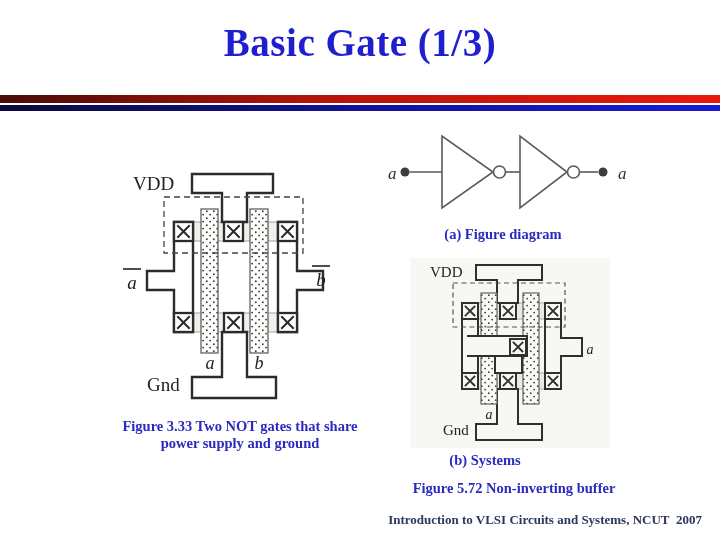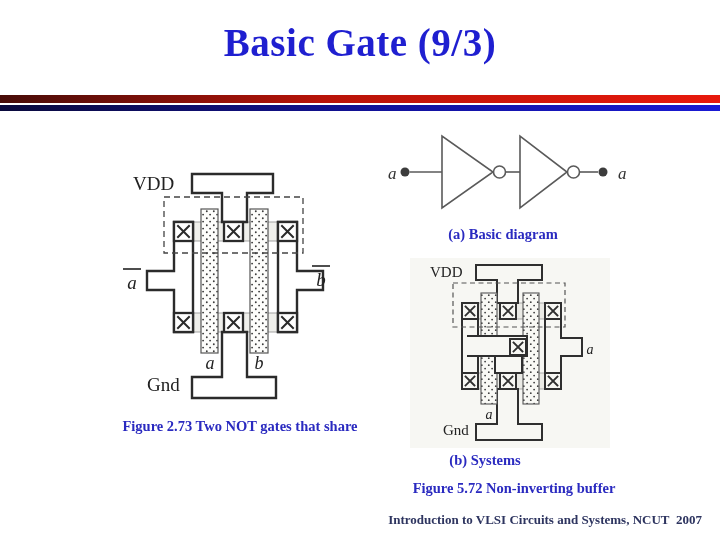--- a/index.html
+++ b/index.html
@@ -22,21 +22,21 @@
   .xbox path{stroke:#2b2b2b;stroke-width:2;fill:none;stroke-linecap:square;}
   .xboxR rect{fill:#f7f7f3;stroke:#2f2f2f;stroke-width:2;}
   .xboxR path{stroke:#2f2f2f;stroke-width:1.8;fill:none;stroke-linecap:square;}
   .lbl{fill:#222;}
 </style>
 </head>
 <body>
 
 <div class="slide">
 
-  <div class="title">Basic Gate (9/3)</div>
+  <div class="title">Basic Gate (1/3)</div>
 
   <div class="divider">
     <div class="red"></div>
     <div class="gap"></div>
     <div class="blue"></div>
   </div>
 
   <svg style="left:100px;top:160px;" width="260" height="250" viewBox="0 0 260 250">
     <defs>
       <pattern id="stipL" width="7" height="7" patternUnits="userSpaceOnUse">
@@ -91,38 +91,39 @@
     <text x="47" y="231" font-size="19" class="lbl">Gnd</text>
     <line x1="23" y1="109" x2="41" y2="109" stroke="#222" stroke-width="1.6"></line>
     <text x="32" y="129" font-size="19" font-style="italic" text-anchor="middle" class="lbl">a</text>
     <line x1="212" y1="106" x2="230" y2="106" stroke="#222" stroke-width="1.6"></line>
     <text x="221" y="126" font-size="19" font-style="italic" text-anchor="middle" class="lbl">b</text>
     <text x="110" y="209" font-size="18" font-style="italic" text-anchor="middle" class="lbl">a</text>
     <text x="159" y="209" font-size="18" font-style="italic" text-anchor="middle" class="lbl">b</text>
   </svg>
 
   <div class="caption" style="left:90px;top:418px;width:300px;">
-    <div>Figure 2.73 Two NOT gates that share</div>
+    <div>Figure 3.33 Two NOT gates that share</div>
+    <div>power supply and ground</div>
   </div>
 
   <svg style="left:380px;top:130px;" width="255" height="90" viewBox="0 0 255 90">
     <text x="8" y="49" font-size="17" font-style="italic" fill="#333">a</text>
     <circle cx="25" cy="42" r="4.5" fill="#3c3c3c"></circle>
     <line x1="29.5" y1="42" x2="62" y2="42" stroke="#5a5a5a" stroke-width="1.6"></line>
     <path d="M62,6 L62,78 L113,42 Z" fill="#fff" stroke="#5a5a5a" stroke-width="1.6"></path>
     <circle cx="119.5" cy="42" r="6" fill="#fff" stroke="#5a5a5a" stroke-width="1.6"></circle>
     <line x1="125.5" y1="42" x2="140" y2="42" stroke="#5a5a5a" stroke-width="1.6"></line>
     <path d="M140,6 L140,78 L187,42 Z" fill="#fff" stroke="#5a5a5a" stroke-width="1.6"></path>
     <circle cx="193.5" cy="42" r="6" fill="#fff" stroke="#5a5a5a" stroke-width="1.6"></circle>
     <line x1="199.5" y1="42" x2="218" y2="42" stroke="#5a5a5a" stroke-width="1.6"></line>
     <circle cx="223" cy="42" r="4.5" fill="#3c3c3c"></circle>
     <text x="238" y="49" font-size="17" font-style="italic" fill="#333">a</text>
   </svg>
 
-  <div class="caption" style="left:403px;top:226px;width:200px;">(a) Basic diagram</div>
+  <div class="caption" style="left:403px;top:226px;width:200px;">(a) Figure diagram</div>
 
   <svg style="left:410px;top:258px;" width="200" height="190" viewBox="0 0 200 190">
     <defs>
       <pattern id="stipR" width="7" height="7" patternUnits="userSpaceOnUse">
         <rect width="7" height="7" fill="#f9f9f5"></rect>
         <circle cx="1.8" cy="2.2" r="0.9" fill="#3d3d3d"></circle>
         <circle cx="5.1" cy="5.6" r="0.9" fill="#3d3d3d"></circle>
       </pattern>
     </defs>
     <rect x="0" y="0" width="200" height="190" fill="#f7f7f3"></rect>

